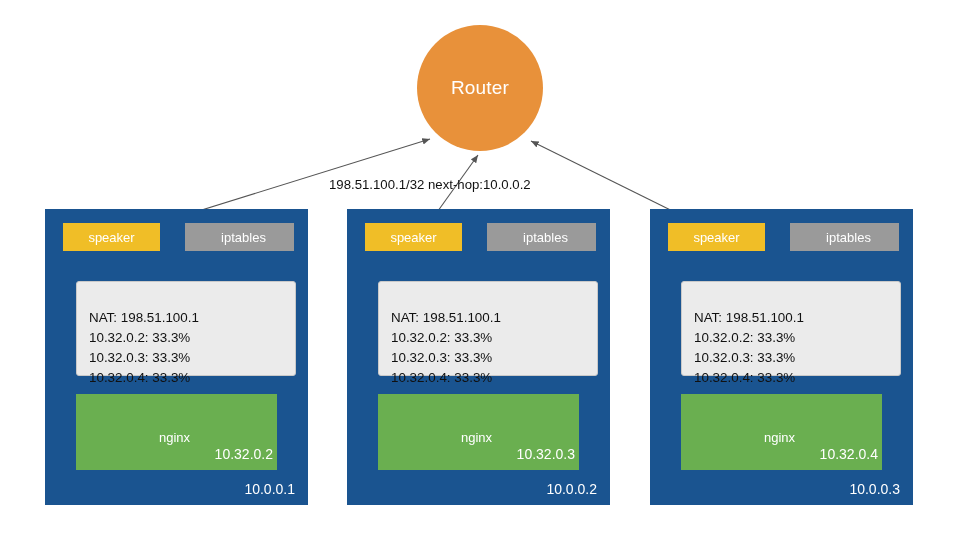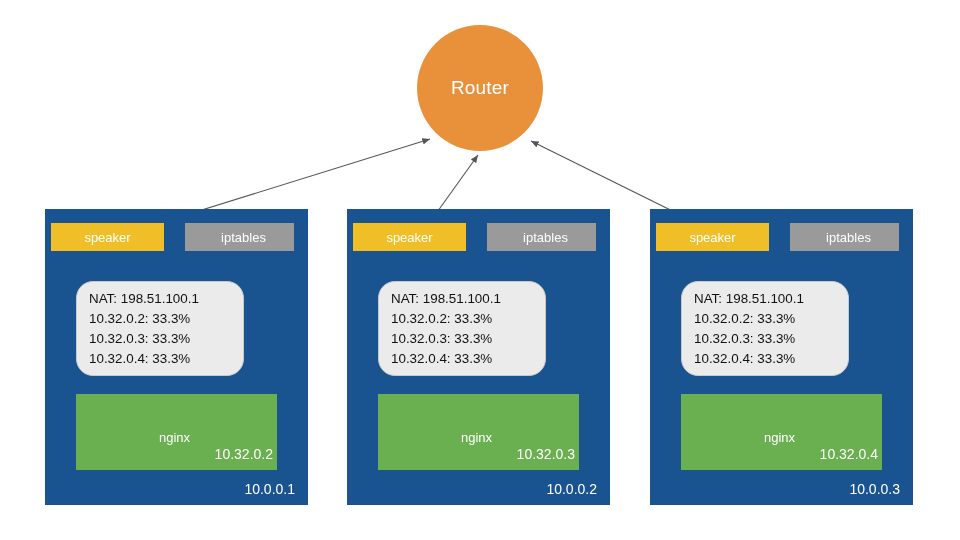--- a/index.html
+++ b/index.html
@@ -56,23 +56,23 @@
     width: 263px;
     height: 296px;
     background: #1A5490;
   }
   .node.n0 { left: 45px; }
   .node.n1 { left: 347px; }
   .node.n2 { left: 650px; }
 
   .speaker-box {
     position: absolute;
-    left: 6px;
+    left: 18px;
     top: 14px;
-    width: 113px;
+    width: 97px;
     height: 28px;
     background: #F0BE27;
     display: flex;
     align-items: center;
     justify-content: center;
   }
   .speaker-box span {
     color: #ffffff;
     font-size: 13px;
   }
@@ -89,27 +89,27 @@
   }
   .iptables-box span {
     color: #ffffff;
     font-size: 13px;
     margin-left: 8px;
   }
   .nat-box {
     position: absolute;
     left: 31px;
     top: 72px;
-    width: 168px;
+    width: 220px;
     height: 95px;
     background: #EBEBEB;
     border: 1px solid #C9C9C9;
-    border-radius: 17px;
+    border-radius: 3px;
     box-sizing: border-box;
-    padding: 7px 0 0 12px;
+    padding: 26px 0 0 12px;
   }
   .nat-line {
     color: #111111;
     font-size: 13.4px;
     line-height: 20px;
     white-space: nowrap;
   }
   .nginx-box {
     position: absolute;
     left: 31px;
@@ -163,20 +163,21 @@
 
     <line x1="80" y1="283" x2="245" y2="253" stroke="#FFFFFF" stroke-width="1.4" marker-end="url(#arrow-white)"></line>
     <line x1="382" y1="283" x2="547" y2="253" stroke="#FFFFFF" stroke-width="1.4" marker-end="url(#arrow-white)"></line>
     <line x1="685" y1="283" x2="850" y2="253" stroke="#FFFFFF" stroke-width="1.4" marker-end="url(#arrow-white)"></line>
   </svg>
 
   <div class="router-circle">
     <span class="router-label">Router</span>
   </div>
 
+  <div class="route-label middle">198.51.100.1/32 next-hop:10.0.0.2</div>
 
   <div class="node n0">
     <div class="speaker-box">
       <span>speaker</span>
     </div>
     <div class="iptables-box">
       <span>iptables</span>
     </div>
     <div class="nat-box">
       <div class="nat-line">NAT: 198.51.100.1</div>

